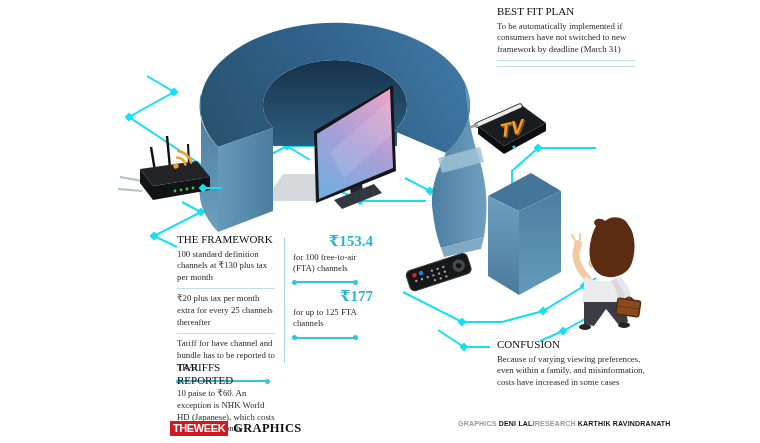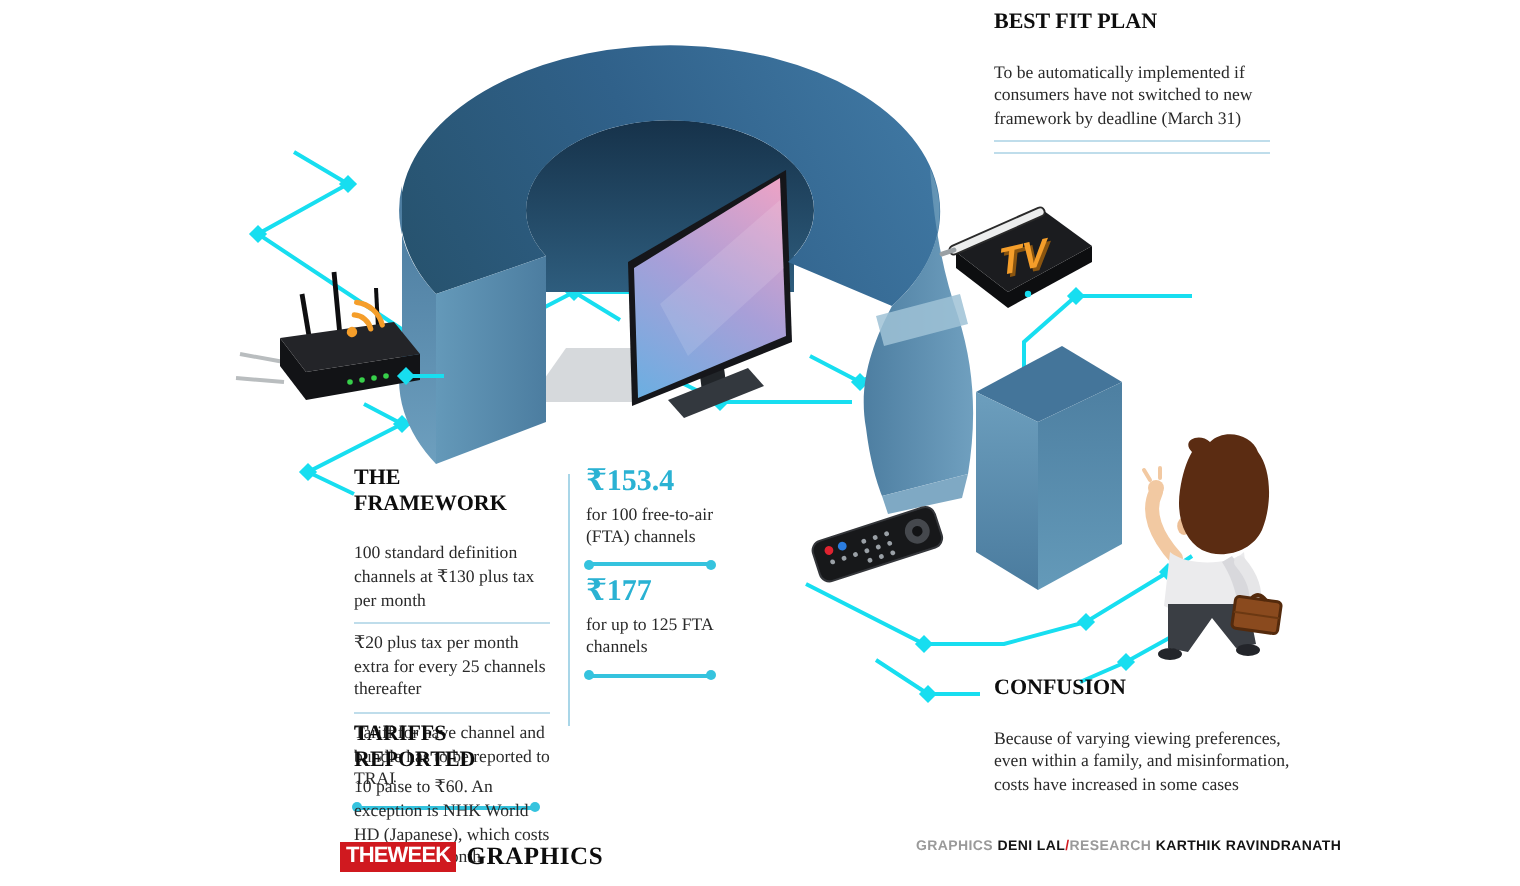--- a/index.html
+++ b/index.html
@@ -1,25 +1,25 @@
 <!DOCTYPE html>
 <html style="--accent-cyan: #17DEF0; --accent-soft: #35C3DE; --price-cyan: #2AB2D3; --divider-blue: #BFDDEB; --column-rule: #A9D6E8; --logo-red: #D0191F; --ring-blue: #34688E; --device-orange: #F59E2A;"><head>
 <meta charset="utf-8">
 <style>
   html,body{margin:0;padding:0;background:#fff;}
   .canvas{position:relative;width:760px;height:443px;background:#ffffff;overflow:hidden;
           font-family:"Liberation Serif","DejaVu Serif",serif;color:#1a1a1a;}
   .block{position:absolute;}
-  .h{font-weight:bold;font-size:11px;line-height:1.15;color:#0d0d0d;}
-  .btxt{font-size:8.8px;line-height:1.32;color:#2a2a2a;margin-top:13px;}
+  .h{font-weight:normal;font-size:11px;line-height:1.15;color:#0d0d0d;}
+  .btxt{font-size:8.8px;line-height:1.32;color:#2a2a2a;margin-top:3px;}
   .pdiv{height:1px;background:var(--divider-blue);margin:5px 0 4px 0;}
   .dotline{position:relative;height:2px;background:var(--accent-soft);margin:7px 0 6px 0;}
   .dotline::before,.dotline::after{content:"";position:absolute;top:-1.5px;width:5px;height:5px;border-radius:50%;background:var(--accent-soft);}
   .dotline::before{left:-1px}.dotline::after{right:-1px}
-  .price-amt{font-weight:bold;font-size:15px;color:var(--price-cyan);line-height:1.05;}
+  .price-amt{font-weight:bold;font-size:15px;color:var(--price-cyan);line-height:1.05;text-align:right;}
   .big .price-amt{font-size:17px;}
   .price-desc{font-size:8.8px;line-height:1.28;color:#2a2a2a;margin-top:2px;}
   .vrule{position:absolute;width:1px;background:var(--column-rule);}
   .logo-row{display:flex;align-items:center;gap:5px;}
   .logo-box{background:var(--logo-red);color:#fff;font-family:"Liberation Sans","DejaVu Sans",sans-serif;
             font-weight:bold;font-size:11px;line-height:1;padding:2px 3px;letter-spacing:-0.4px;}
   .logo-graphics{font-weight:bold;font-size:12.5px;color:#0d0d0d;letter-spacing:.3px;}
   .credits{font-family:"Liberation Sans","DejaVu Sans",sans-serif;font-size:7px;font-weight:bold;
            color:#9a9a9a;letter-spacing:.2px;white-space:nowrap;}
   .credits .nm{color:#141414;}

